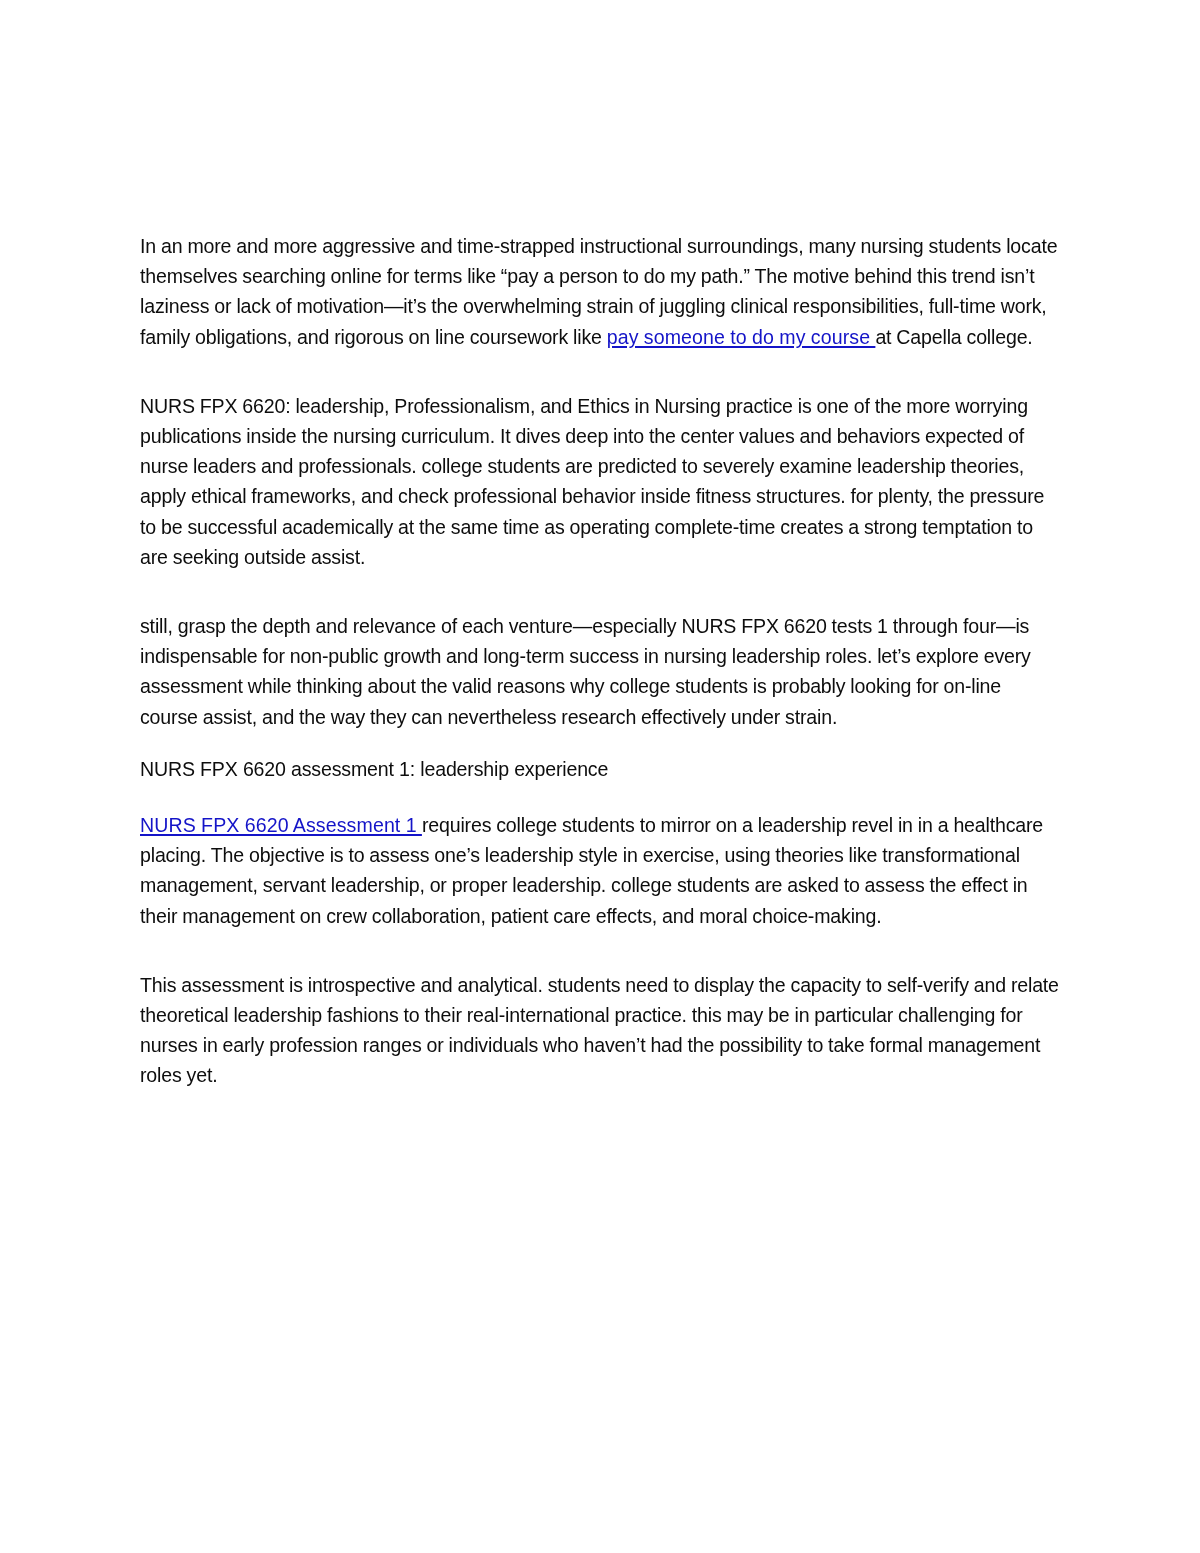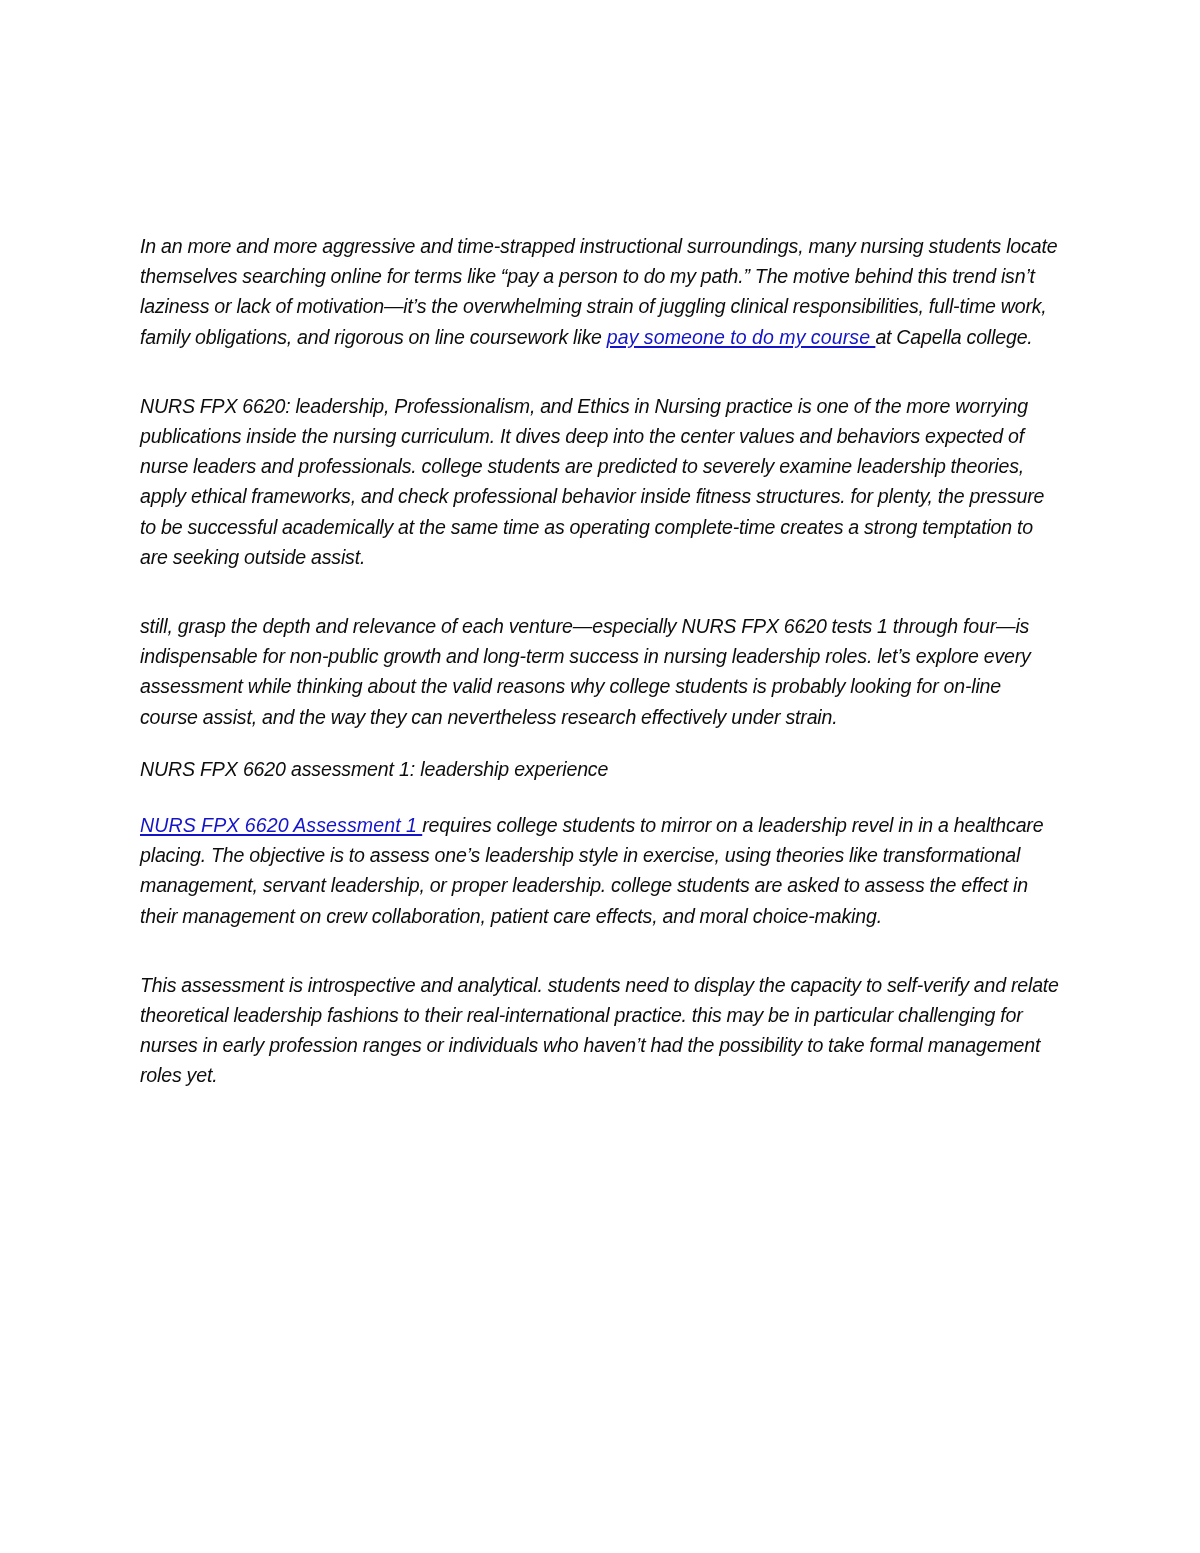--- a/index.html
+++ b/index.html
@@ -14,21 +14,20 @@
     color: #000000;
     overflow: hidden;
   }
 
   .page {
     position: relative;
     width: 1200px;
     height: 1472px;
     background: #ffffff;
     box-sizing: border-box;
-    font-style: italic;
   }
 
   .doc-body {
     position: absolute;
     left: 140px;
     top: 231px;
     width: 922px;
   }
 
   

